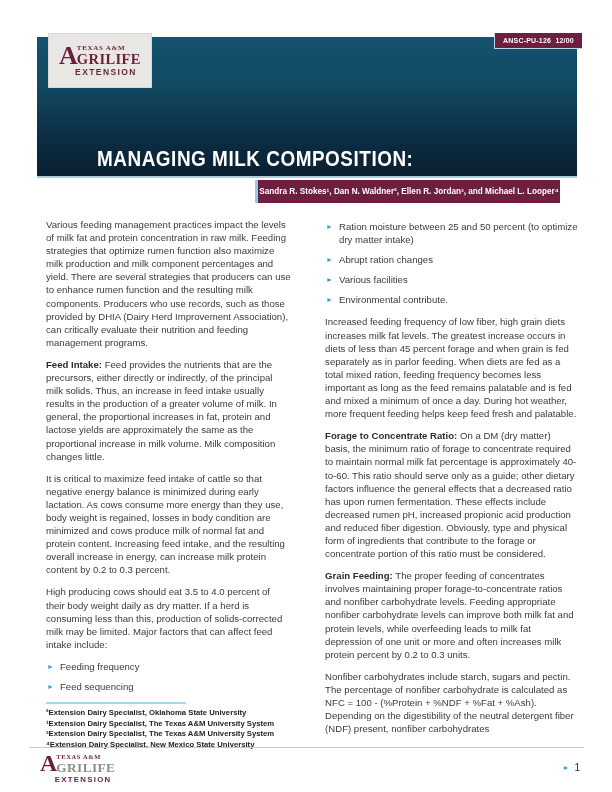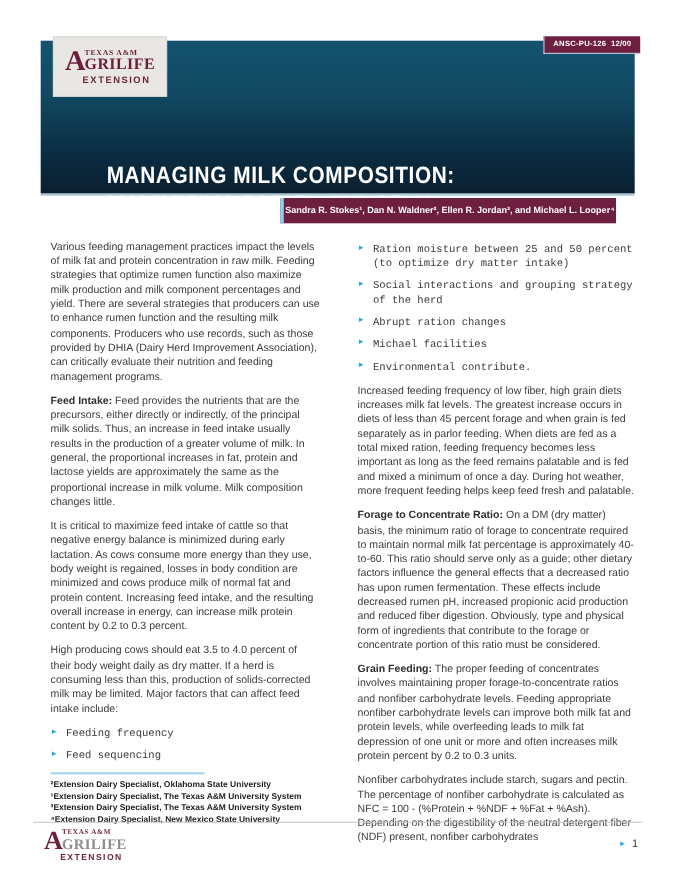--- a/index.html
+++ b/index.html
@@ -70,21 +70,21 @@
   .columns {
     position:absolute; left:46px; top:218px; width:532px;
     display:flex; gap:34px;
     font-size:9.6px; line-height:13.1px; color:#3b3b3b;
   }
   .col-left  { width:251px; }
   .col-right { width:259px; }
   .para { margin-bottom:9px; }
   .para .lead { font-weight:bold; color:#2e2e2e; }
   ul.bullets { list-style:none; margin:2px 0 9px 0; }
-  ul.bullets li { display:flex; margin-bottom:7px;font-family:Liberation Mono, monospace; }
+  ul.bullets li { display:flex; margin-bottom:7px; }
   ul.bullets .arrow {
     color:#29a8df; font-size:7px; line-height:13px;
     width:14px; flex:0 0 14px; padding-left:1px;
   }
   ul.bullets .btext { flex:1; }
 
   
   .footnote-rule {
     width:140px; border-top:2px solid #a5d8f0; margin:4px 0 4px 0;
   }
@@ -159,29 +159,25 @@
         <div class="footnote">⁴Extension Dairy Specialist, New Mexico State University</div>
       </div>
     <div class="col-right" id="col-right">
         <ul class="bullets">
           <li>
             <span class="arrow">►</span>
             <span class="btext">Ration moisture between 25 and 50 percent (to optimize dry matter intake)</span>
           </li>
           <li>
             <span class="arrow">►</span>
-            <span class="btext">Social interactions and grouping strategy of the herd</span>
-          </li>
-          <li>
-            <span class="arrow">►</span>
             <span class="btext">Abrupt ration changes</span>
           </li>
           <li>
             <span class="arrow">►</span>
-            <span class="btext">Michael facilities</span>
+            <span class="btext">Various facilities</span>
           </li>
           <li>
             <span class="arrow">►</span>
             <span class="btext">Environmental contribute.</span>
           </li>
         </ul>
         <p class="para">Increased feeding frequency of low fiber, high grain diets increases milk fat levels. The greatest increase occurs in diets of less than 45 percent forage and when grain is fed separately as in parlor feeding. When diets are fed as a total mixed ration, feeding frequency becomes less important as long as the feed remains palatable and is fed and mixed a minimum of once a day. During hot weather, more frequent feeding helps keep feed fresh and palatable.</p>
         <p class="para"><span class="lead">Forage to Concentrate Ratio:</span> On a DM (dry matter) basis, the minimum ratio of forage to concentrate required to maintain normal milk fat percentage is approximately 40-to-60. This ratio should serve only as a guide; other dietary factors influence the general effects that a decreased ratio has upon rumen fermentation. These effects include decreased rumen pH, increased propionic acid production and reduced fiber digestion. Obviously, type and physical form of ingredients that contribute to the forage or concentrate portion of this ratio must be considered.</p>
         <p class="para"><span class="lead">Grain Feeding:</span> The proper feeding of concentrates involves maintaining proper forage-to-concentrate ratios and nonfiber carbohydrate levels. Feeding appropriate nonfiber carbohydrate levels can improve both milk fat and protein levels, while overfeeding leads to milk fat depression of one unit or more and often increases milk protein percent by 0.2 to 0.3 units.</p>
         <p class="para">Nonfiber carbohydrates include starch, sugars and pectin. The percentage of nonfiber carbohydrate is calculated as NFC = 100 - (%Protein + %NDF + %Fat + %Ash). Depending on the digestibility of the neutral detergent fiber (NDF) present, nonfiber carbohydrates</p>

